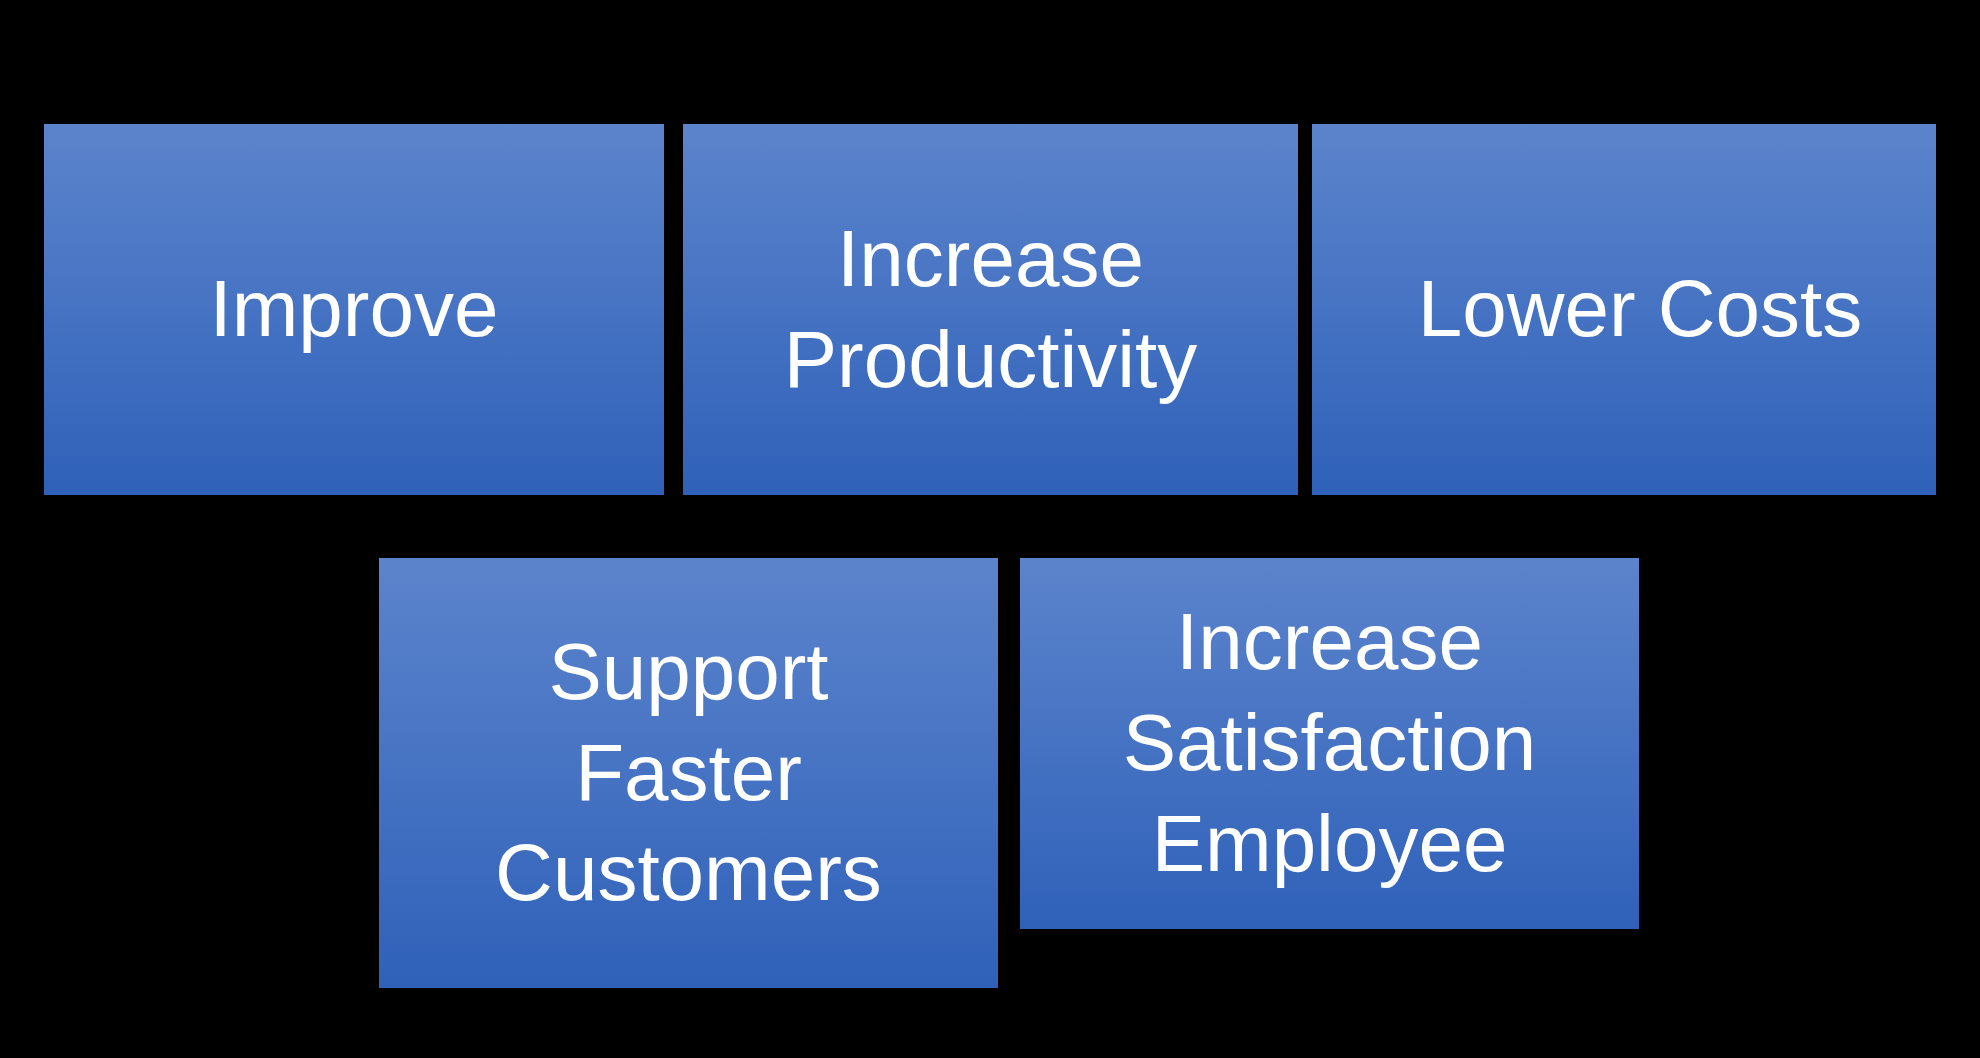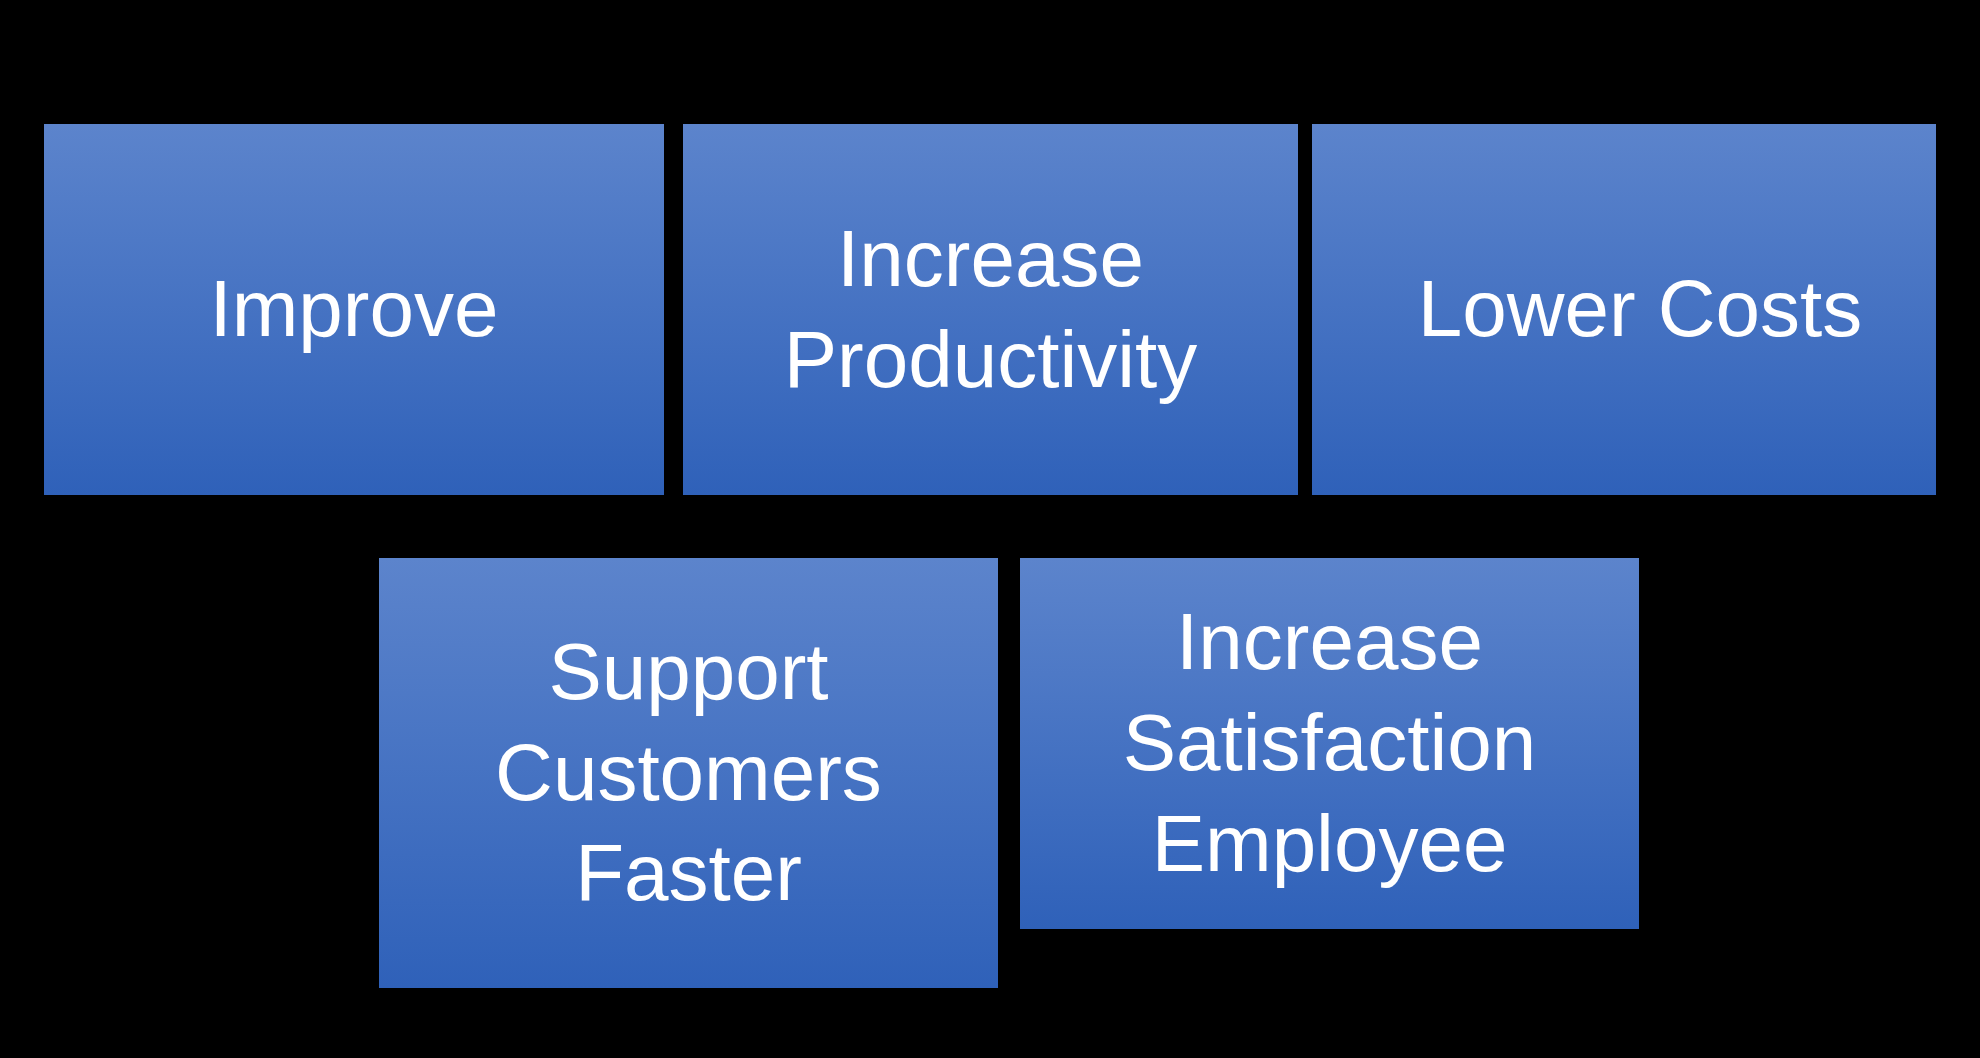--- a/index.html
+++ b/index.html
@@ -49,22 +49,22 @@
     <div class="shape-line">Increase</div>
     <div class="shape-line">Productivity</div>
   </div>
 
   <div class="shape-box b3">
     <div class="shape-line">Lower Costs</div>
   </div>
 
   <div class="shape-box b4">
     <div class="shape-line">Support</div>
+    <div class="shape-line">Faster</div>
     <div class="shape-line">Customers</div>
-    <div class="shape-line">Faster</div>
   </div>
 
   <div class="shape-box b5">
     <div class="shape-line">Increase</div>
     <div class="shape-line">Satisfaction</div>
     <div class="shape-line">Employee</div>
   </div>
 
 </div>
 

